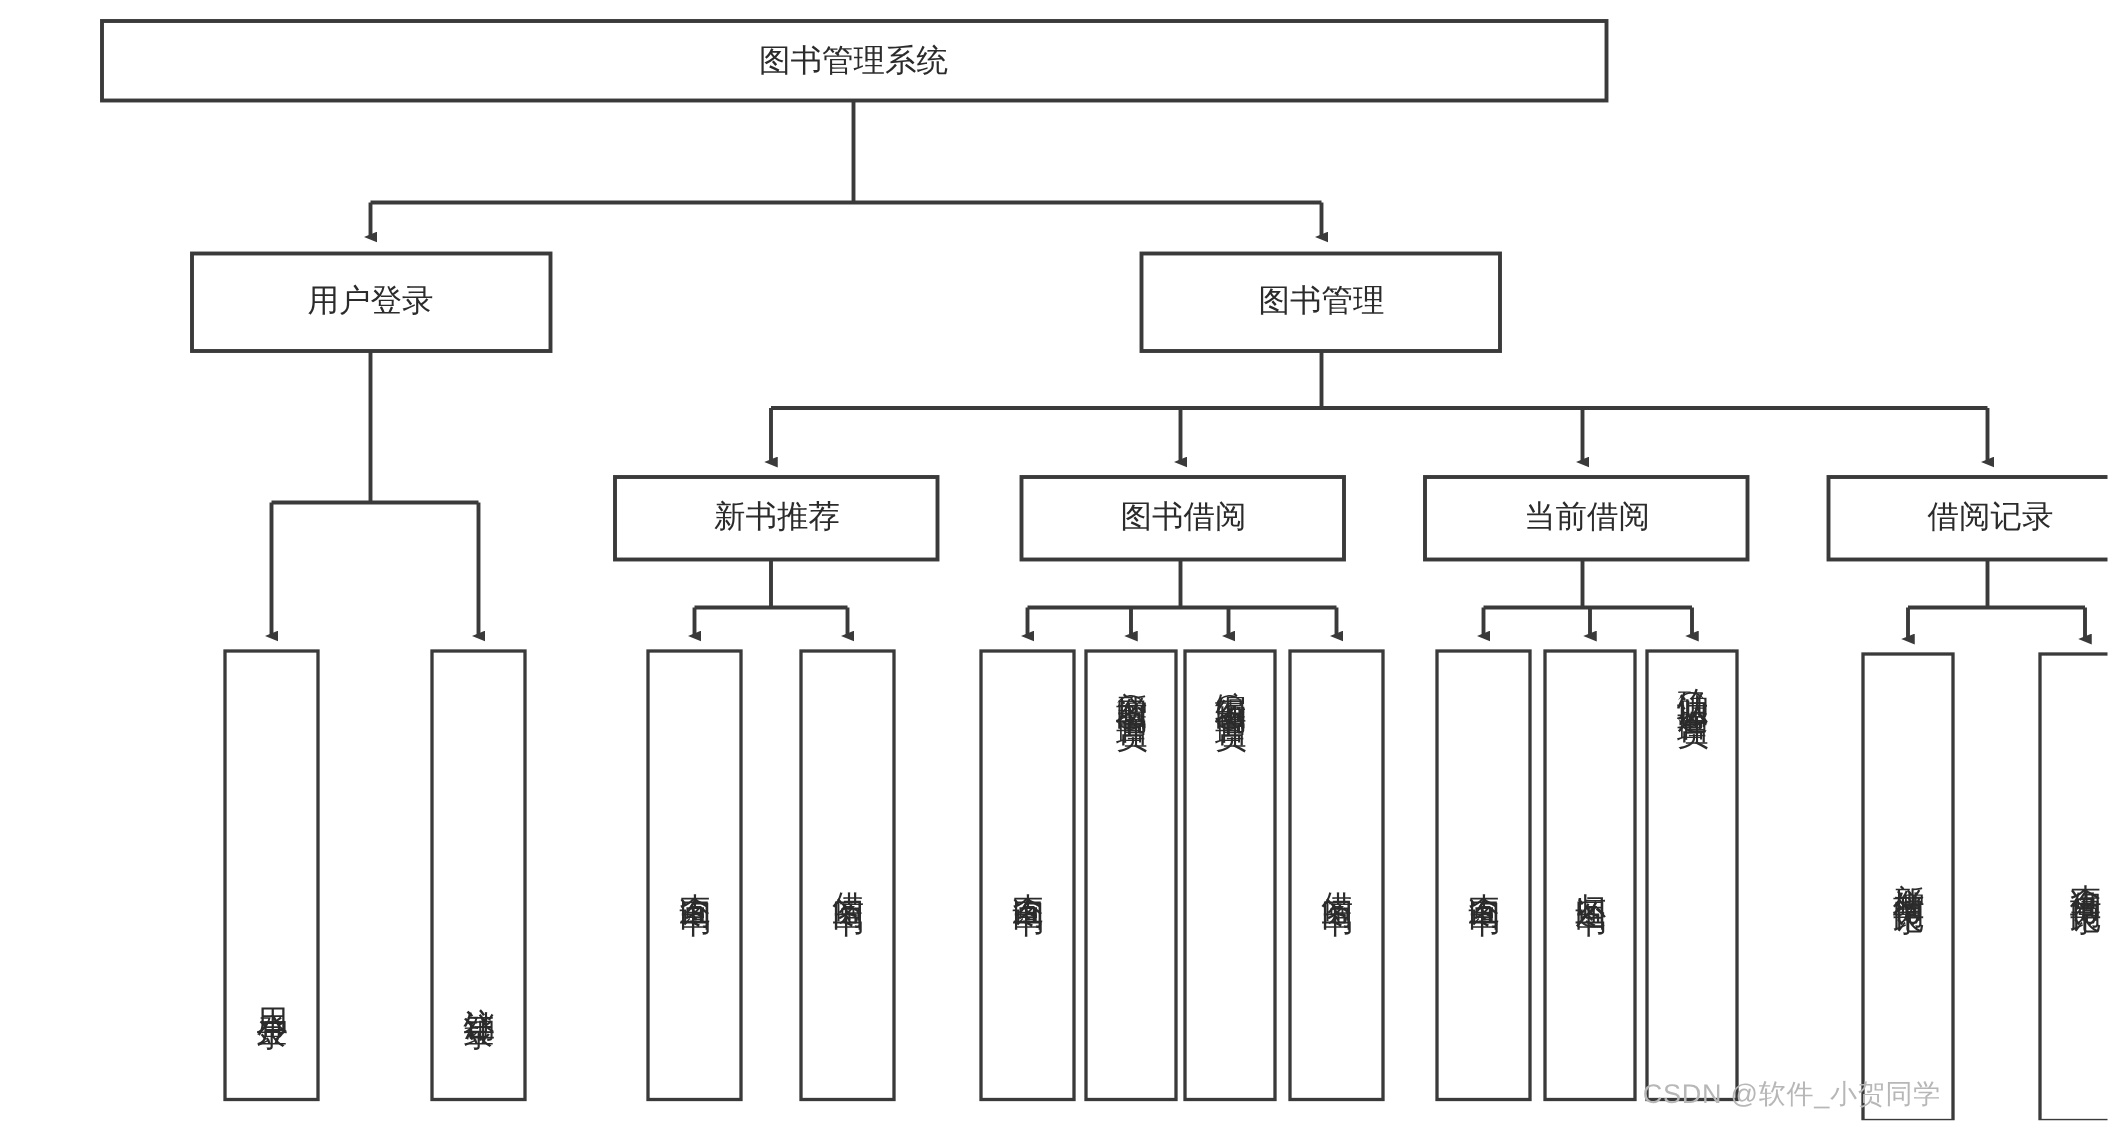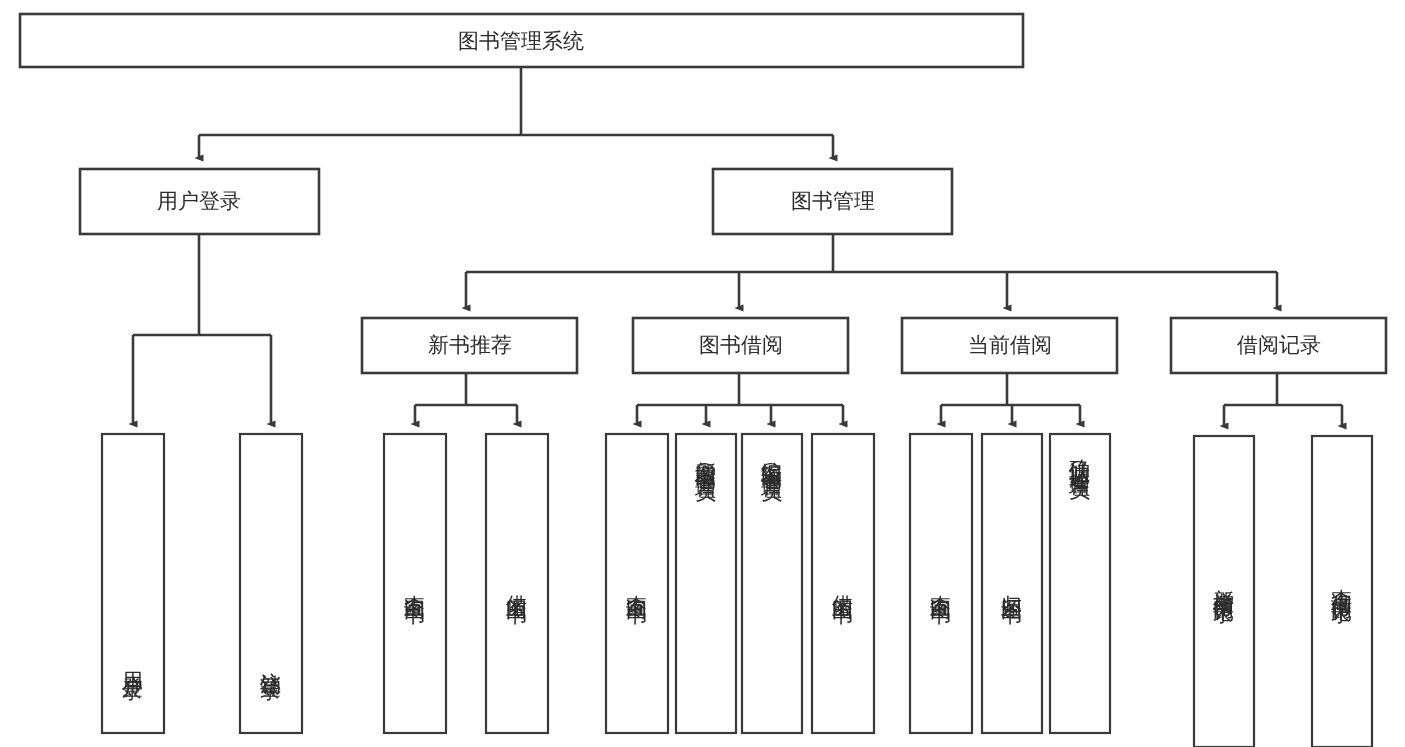--- a/index.html
+++ b/index.html
@@ -11,20 +11,21 @@
     width: 1405px;
     height: 747px;
     font-family: "Liberation Sans", "DejaVu Sans", sans-serif;
     overflow: hidden;
   }
   #diagram-root {
     position: relative;
     width: 1254px;
     height: 747px;
     background: #ffffff;
+    margin-left: 48px;
   }
   svg#tree-svg {
     position: absolute;
     left: 0;
     top: 0;
     width: 1405px;
     height: 747px;
   }
   .node-box {
     fill: #ffffff;
@@ -204,14 +205,15 @@
     <span class="vert-label">确认归还（管理员）</span>
   </div>
 
   <div class="vert-label-wrap" style="left:1194px; top:436px; width:60px; height:290px;">
     <span class="vert-label">新增借阅记录</span>
   </div>
   <div class="vert-label-wrap" style="left:1312px; top:436px; width:60px; height:290px;">
     <span class="vert-label">查询借阅记录</span>
   </div>
 
+  <div class="watermark">CSDN @软件_小贺同学</div>
 
 </div>
 
 </body></html>

